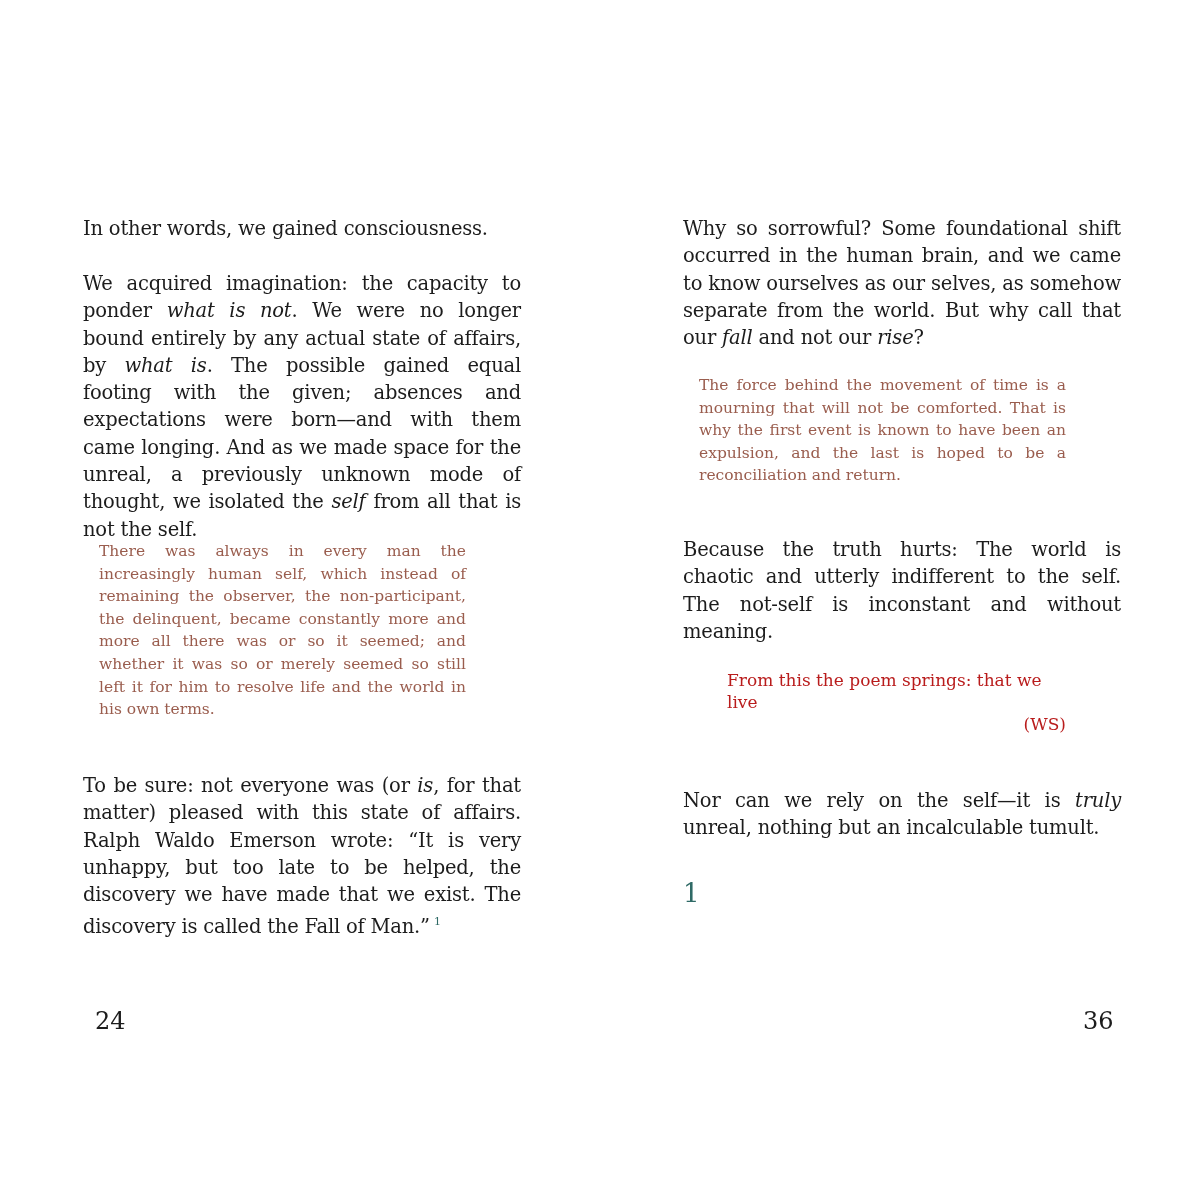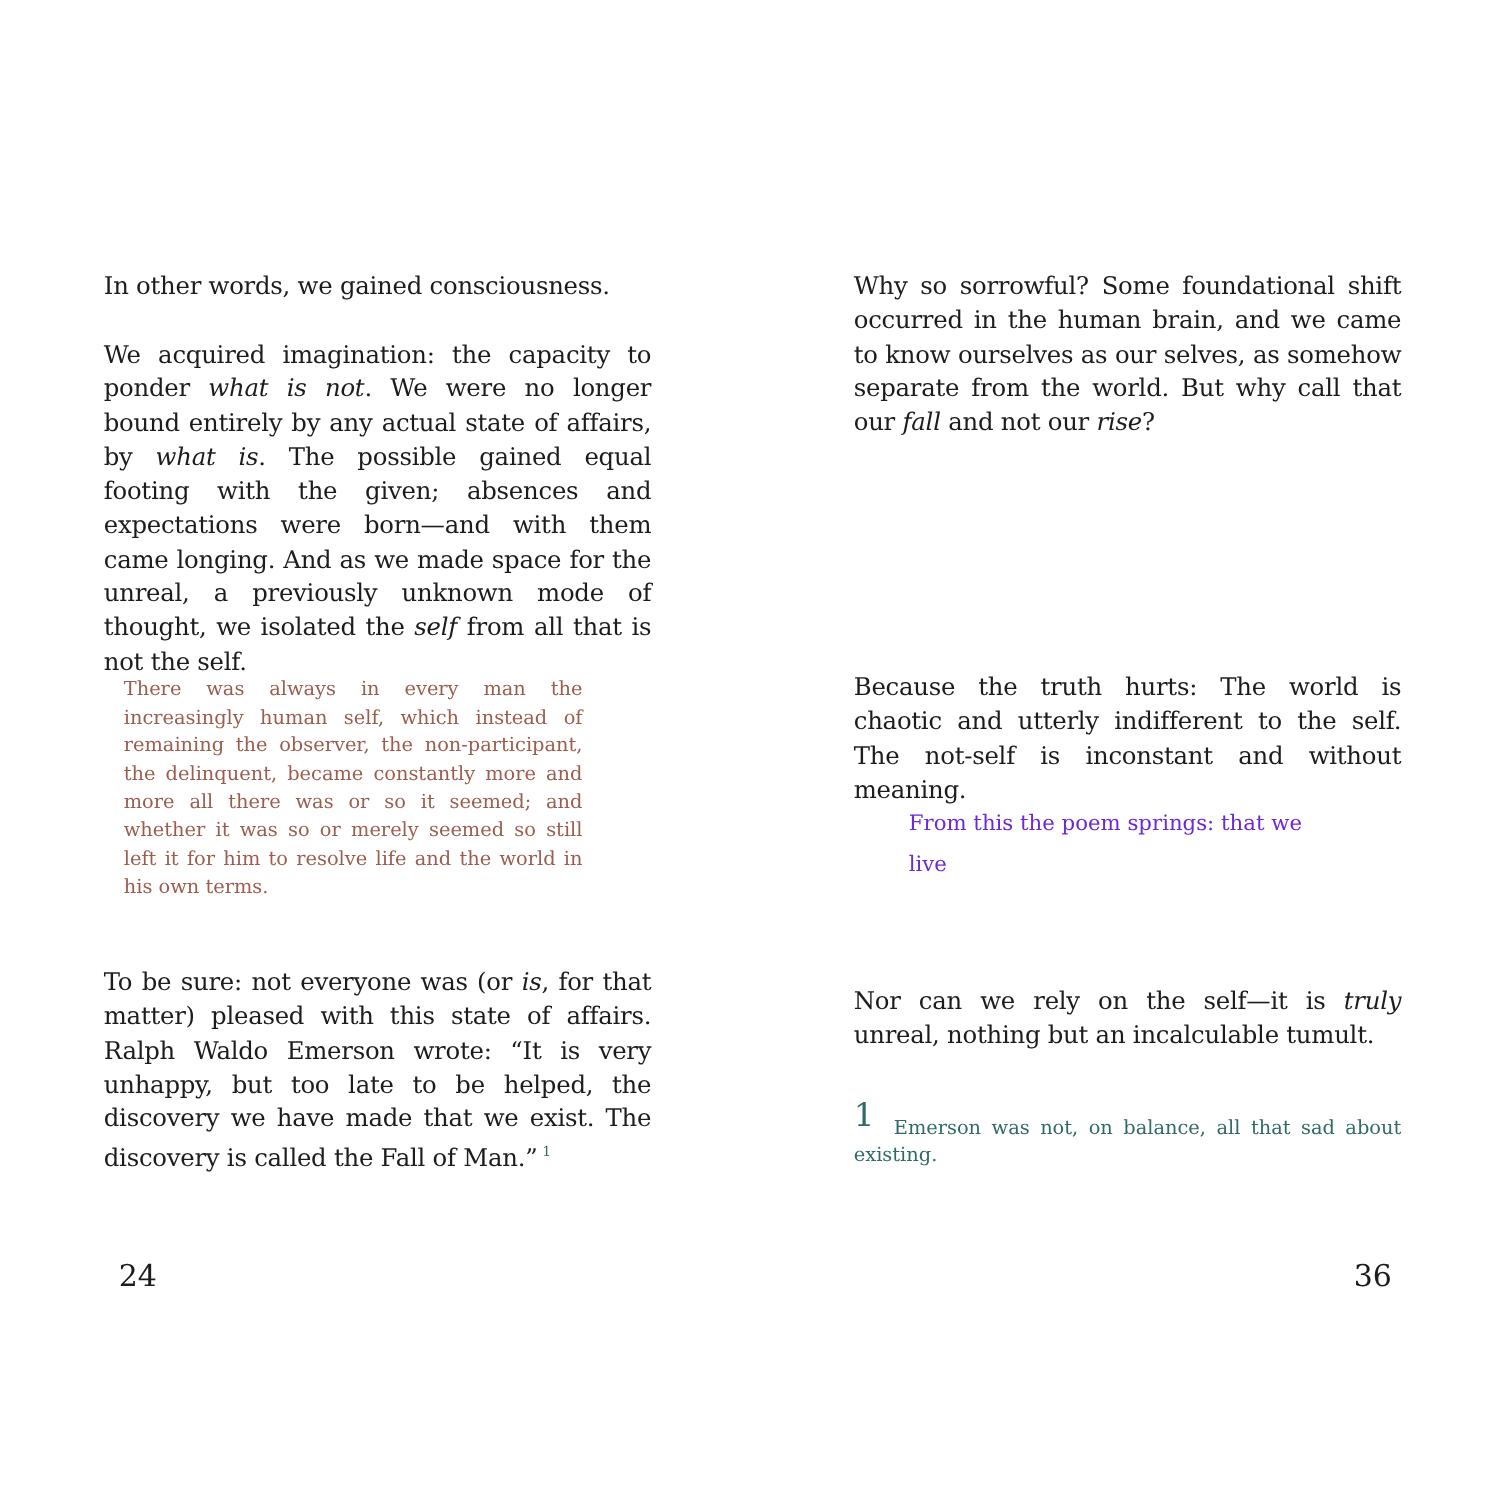--- a/index.html
+++ b/index.html
@@ -14,21 +14,21 @@
   p.body {
     margin: 0; font-size: 19.5px; line-height: 27.3px; text-align: justify;
     text-align-last: left; letter-spacing: -0.2px;
   }
   .abs { position: absolute; left: 0; right: 0; }
   .quote {
     color: #9a5d4e; font-size: 15.5px; line-height: 22.6px; text-align: justify;
     text-align-last: left;
   }
   .attr { text-align: right; }
-  .poem { color: #6d28d9; font-size: 17px; line-height: 33px; }
+  .poem { color: #b91c1c; font-size: 17px; line-height: 22px; margin-top: 26px; }
   .poem .indent { padding-left: 16px; }
   .footnote-num { color: #2f6a66; font-size: 26px; position: absolute; left: 0; top: 0; }
   .footnote-text { color: #2f6a66; font-size: 15.5px; line-height: 22px; text-align: justify; text-align-last: left; }
   sup.fn { color: #2f6a66; font-size: 11px; vertical-align: super; margin-left: 4px; }
   .pagenum { position: absolute; font-size: 24px; color: #1c1c1c; top: 1007px; }
   i { font-style: italic; }
 </style>
 </head>
 <body>
 
@@ -42,28 +42,29 @@
   </div>
 
   <p class="body abs" style="top:772px;"><span>To be sure: not everyone was (or </span><i>is</i><span>, for that matter) pleased with this state of affairs. Ralph Waldo Emerson wrote: “It is very unhappy, but too late to be helped, the discovery we have made that we exist. The discovery is called the Fall of Man.”</span><sup class="fn">1</sup></p>
 </div>
 <div class="pagenum" style="left:95px;">24</div>
 
 <div class="page right">
   <p class="body abs" style="top:215px;"><span>Why so sorrowful? Some foundational shift occurred in the human brain, and we came to know ourselves as our selves, as somehow separate from the world. But why call that our </span><i>fall</i><span> and not our </span><i>rise</i><span>?</span></p>
 
   <div class="abs" style="top:374px; left:16px; right:55px;">
+    <div class="quote">The force behind the movement of time is a mourning that will not be comforted. That is why the first event is known to have been an expulsion, and the last is hoped to be a reconciliation and return.</div>
   </div>
 
   <p class="body abs" style="top:536px;">Because the truth hurts: The world is chaotic and utterly indifferent to the self. The not-self is inconstant and without meaning.</p>
 
   <div class="abs poem" style="top:643px; left:44px; right:55px;">
     <div>From this the poem springs: that we live</div>
+    <div class="attr">(WS)</div>
   </div>
 
   <p class="body abs" style="top:787px;"><span>Nor can we rely on the self—it is </span><i>truly</i><span> unreal, nothing but an incalculable tumult.</span></p>
 
   <div class="abs" style="top:878px; height:60px;">
     <span class="footnote-num">1</span>
-    <div class="footnote-text" style="position:absolute; top:13px; left:0; right:0; text-indent:32px;">Emerson was not, on balance, all that sad about existing.</div>
   </div>
 </div>
 <div class="pagenum" style="left:1083px;">36</div>
 
 </body></html>

